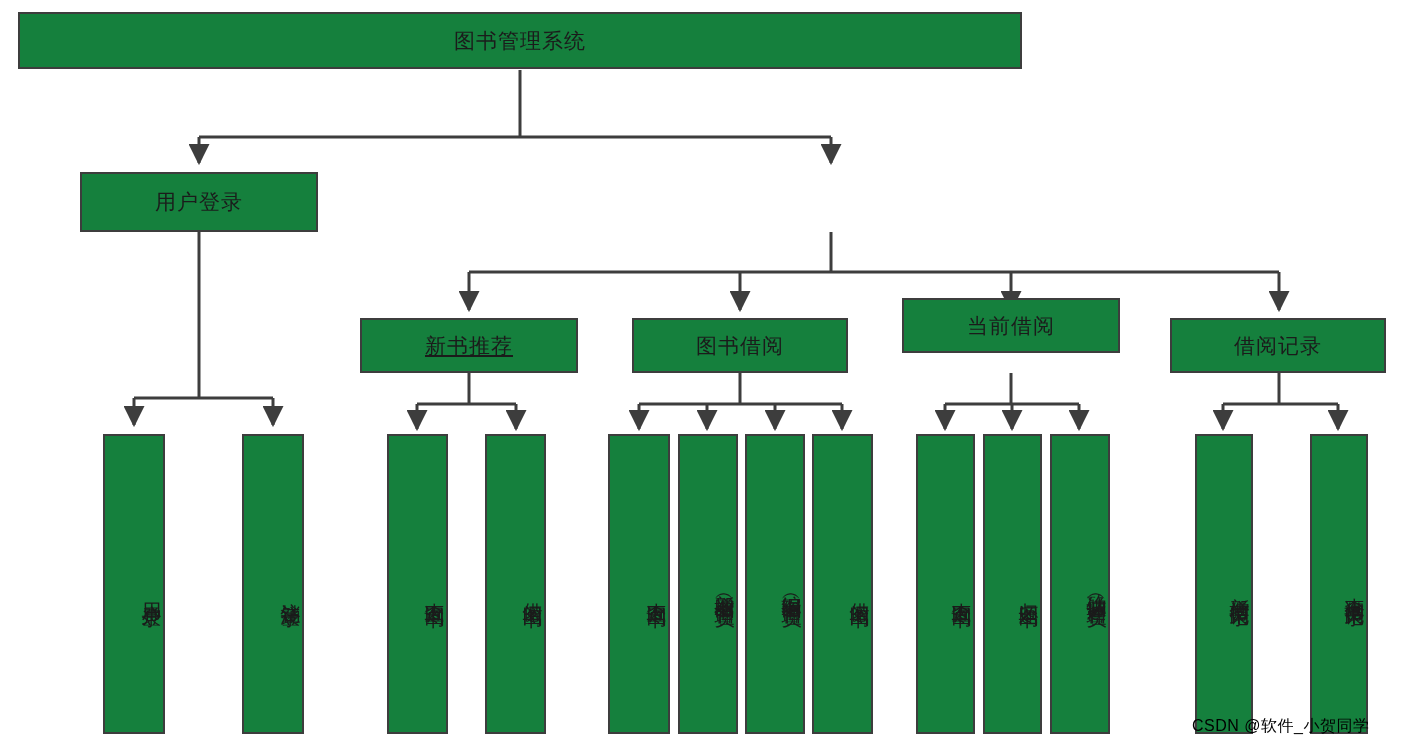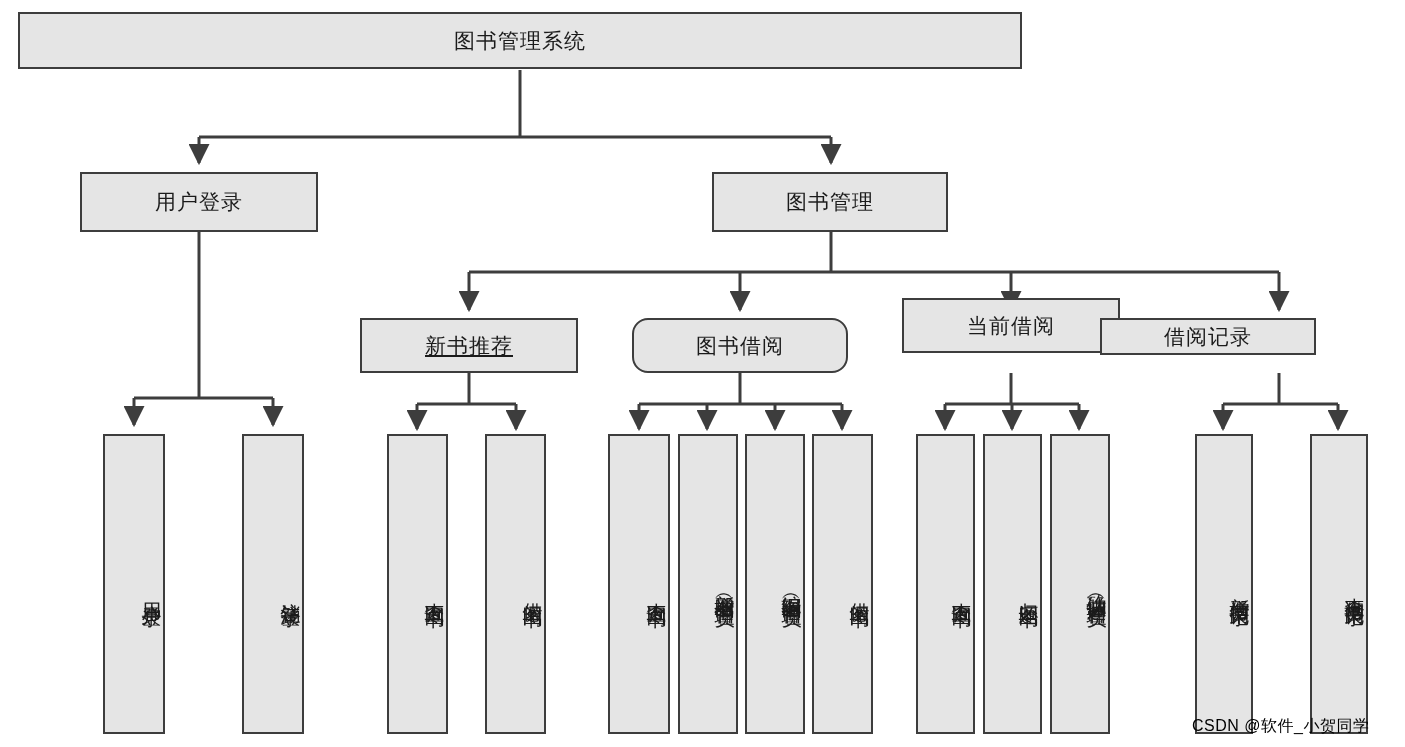--- a/index.html
+++ b/index.html
@@ -21,21 +21,21 @@
     position: absolute;
     left: 0;
     top: 0;
     width: 1405px;
     height: 747px;
   }
   .node-box {
     position: absolute;
     box-sizing: border-box;
     border: 2px solid #3d3d3d;
-    background: #e5e5e5;
+    background: #15803d;
     display: flex;
     align-items: center;
     justify-content: center;
     color: #1b1b1b;
   }
   .node-box.horizontal {
     font-size: 21px;
     letter-spacing: 1px;
   }
   .node-box.vertical {
@@ -118,34 +118,31 @@
     </g>
   </svg>
 
   <div class="node-box horizontal" style="left:18px; top:12px; width:1004px; height:57px;">
     <span class="node-label">图书管理系统</span>
   </div>
 
   <div class="node-box horizontal" style="left:80px; top:172px; width:238px; height:60px;">
     <span class="node-label">用户登录</span>
   </div>
-  <div class="node-box horizontal" style="left:712px; top:172px; width:236px; height:60px;">
-    <span class="node-label">图书管理</span>
-  </div>
 
   <div class="node-box horizontal" style="left:360px; top:318px; width:218px; height:55px;text-decoration:underline;">
     <span class="node-label">新书推荐</span>
   </div>
-  <div class="node-box horizontal" style="left:632px; top:318px; width:216px; height:55px;border-radius:16px;">
+  <div class="node-box horizontal" style="left:632px; top:318px; width:216px; height:55px;">
     <span class="node-label">图书借阅</span>
   </div>
   <div class="node-box horizontal" style="left:902px; top:298px; width:218px; height:55px;">
     <span class="node-label">当前借阅</span>
   </div>
-  <div class="node-box horizontal" style="left:1100px; top:318px; width:216px; height:37px;">
+  <div class="node-box horizontal" style="left:1170px; top:318px; width:216px; height:55px;">
     <span class="node-label">借阅记录</span>
   </div>
 
   <div class="node-box vertical" style="left:103px; top:434px; width:62px; height:300px;">
     <span class="node-label">用户登录</span>
   </div>
   <div class="node-box vertical" style="left:242px; top:434px; width:62px; height:300px;">
     <span class="node-label">注销登录</span>
   </div>
 

